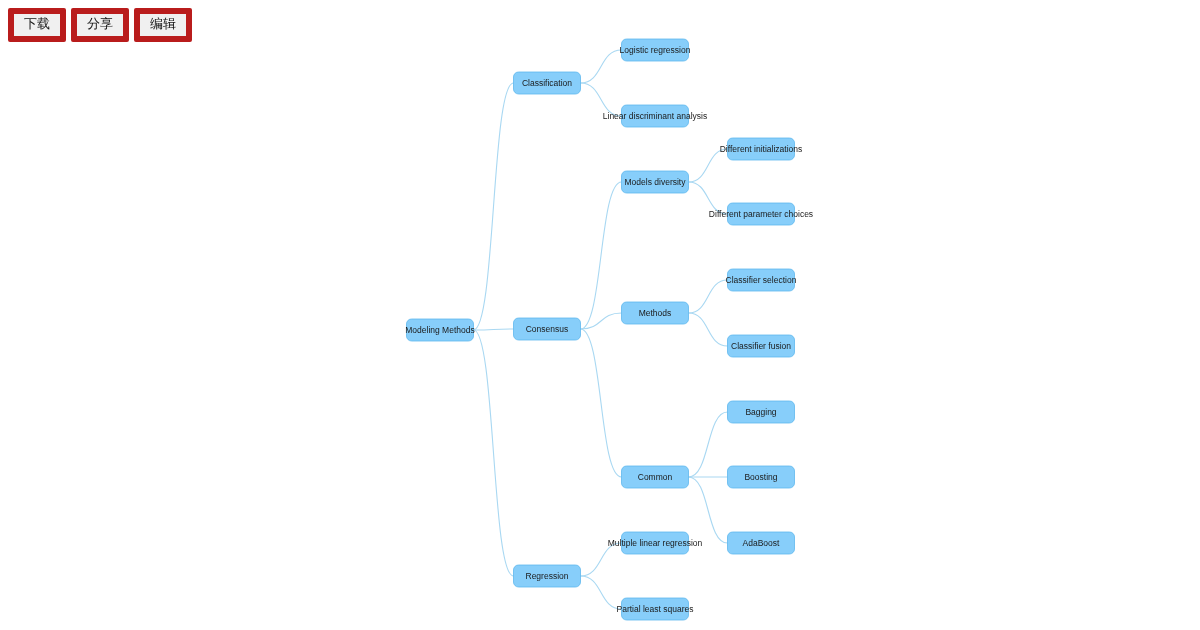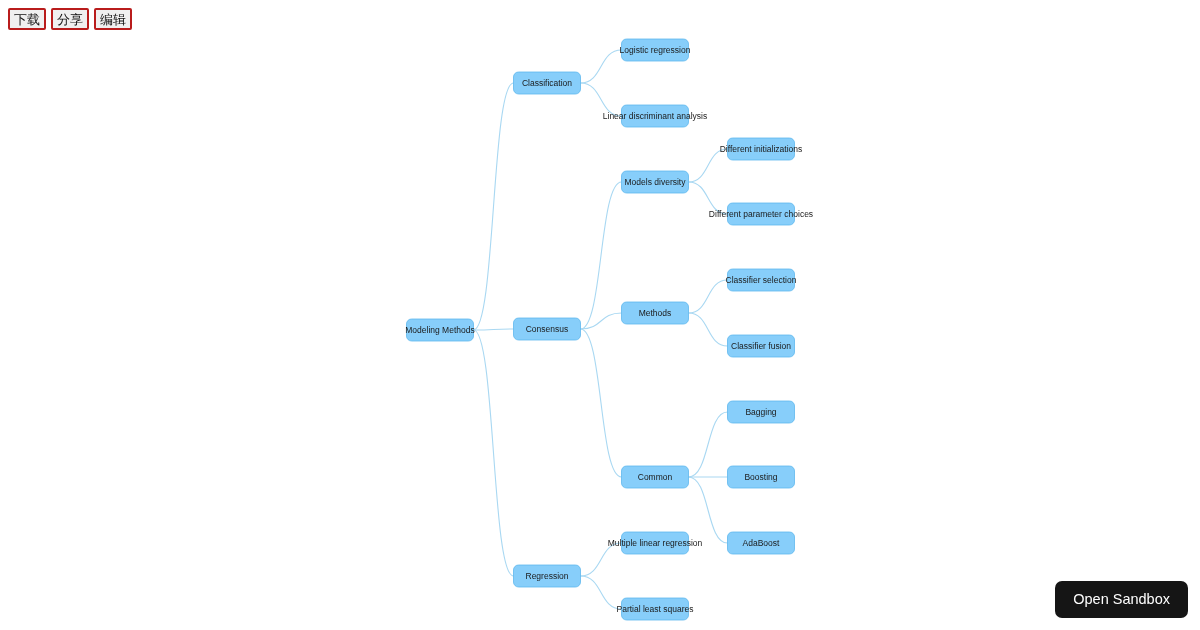--- a/index.html
+++ b/index.html
@@ -22,24 +22,24 @@
   #toolbar {
     position: absolute;
     left: 8px;
     top: 8px;
     display: flex;
     gap: 5px;
     z-index: 5;
   }
   .tool-btn {
     min-width: 32px;
-    height: 22px;
-    padding: 0 4px;
+    height: 34px;
+    padding: 0 10px;
     background: #f0f0f0;
-    border: 2px solid #b91c1c;
+    border: 6px solid #b91c1c;
     border-radius: 2px;
     font-family: "DejaVu Sans", sans-serif;
     font-size: 13px;
     line-height: 20px;
     color: #111;
     text-align: center;
     cursor: pointer;
     box-sizing: border-box;
     white-space: nowrap;
   }
@@ -203,14 +203,13 @@
             <text x="655" y="543.5" class="node-text">Multiple linear regression</text>
           </g>
           <g class="node-g">
             <rect x="621.5" y="598" width="67" height="22" rx="5" ry="5" class="node-rect"></rect>
             <text x="655" y="609.5" class="node-text">Partial least squares</text>
           </g>
         </g>
     </svg>
   </div>
 
-  <button id="sandbox-btn">Open Sandbox</button>
 </div>
 
 </body></html>

